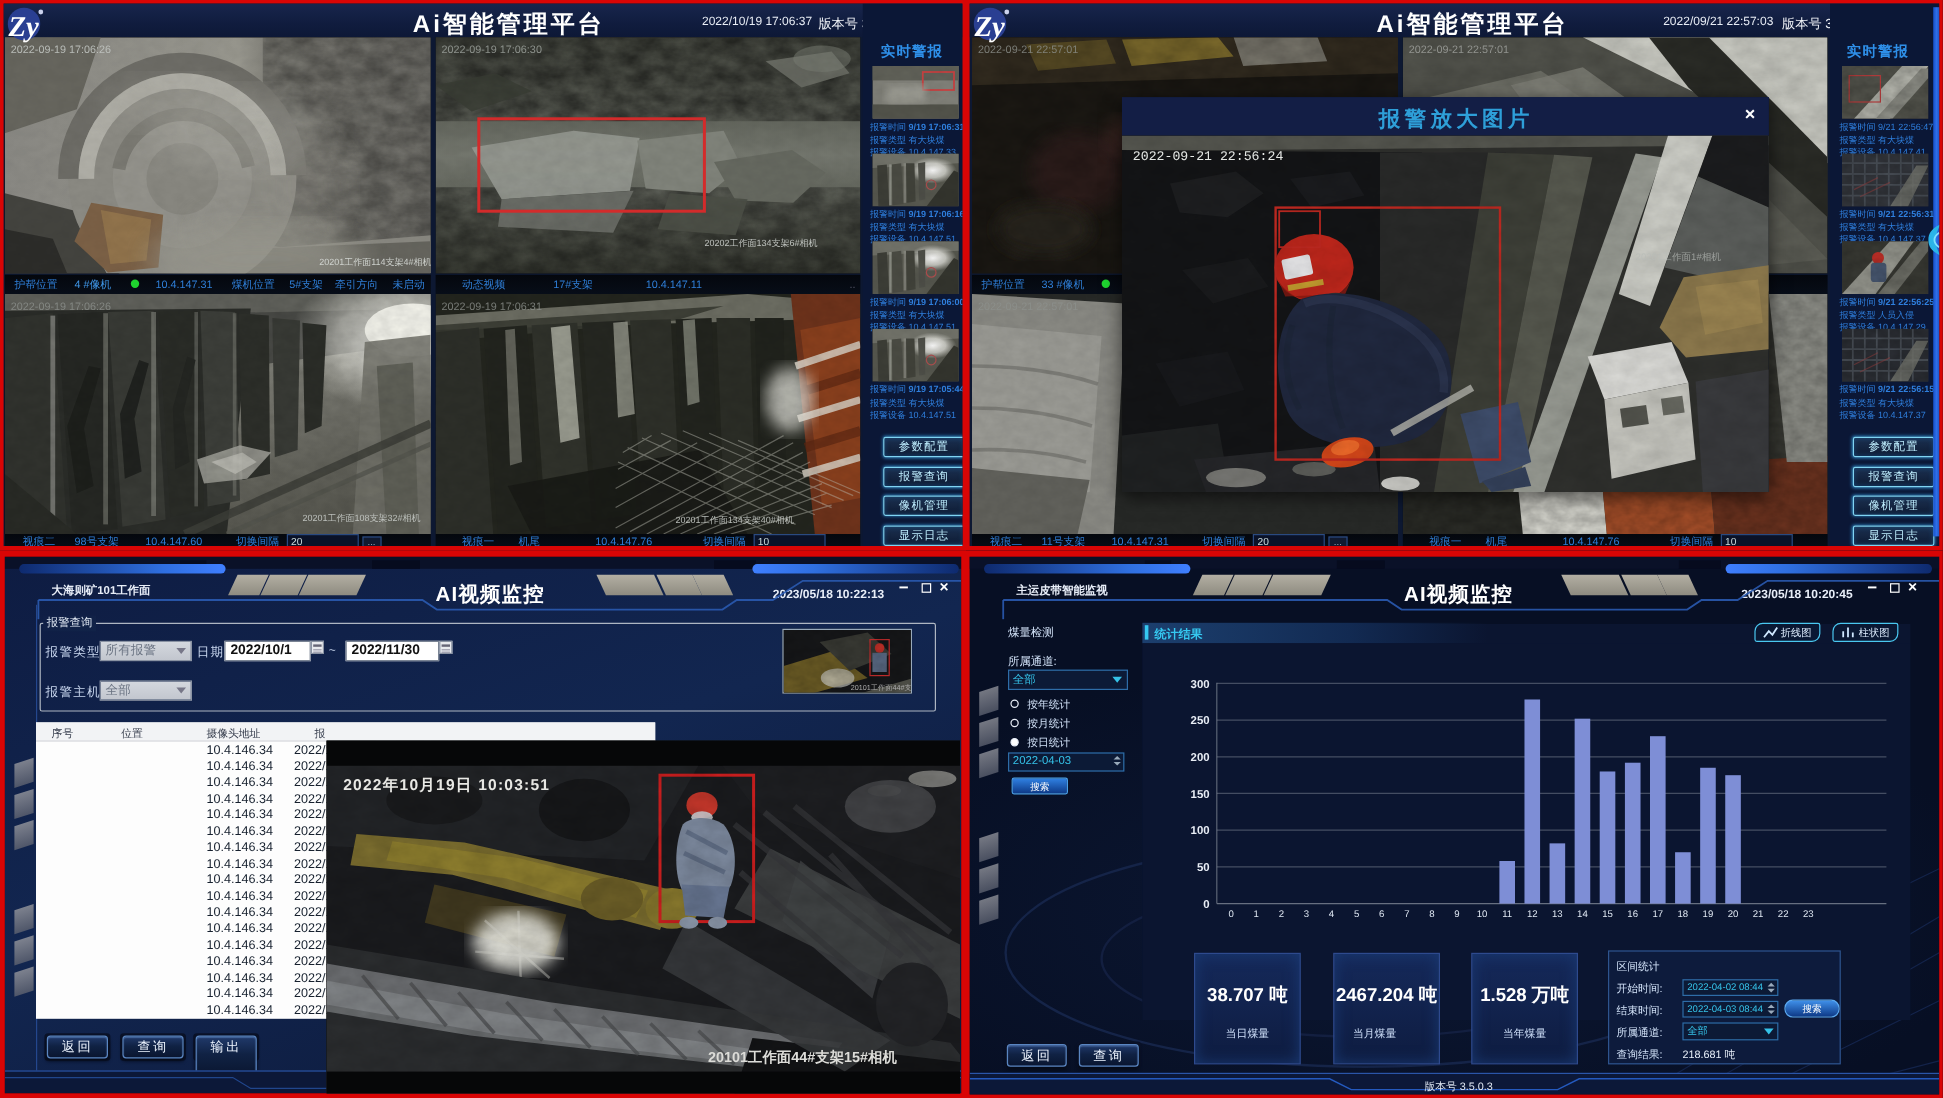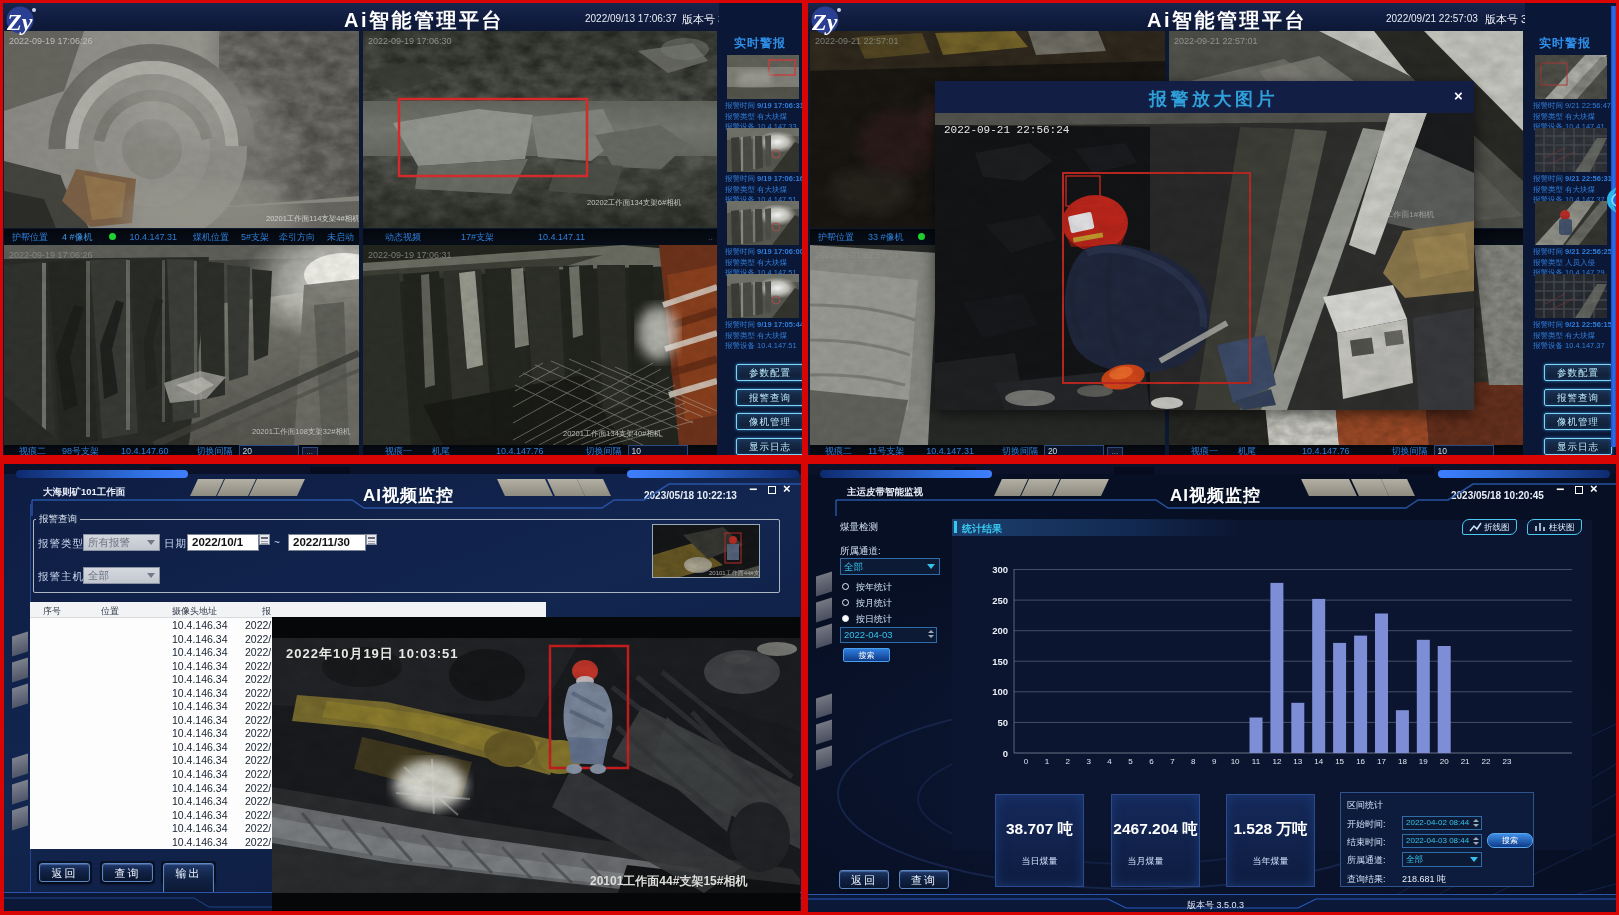--- a/index.html
+++ b/index.html
@@ -54,21 +54,21 @@
 </defs>
   </svg>
 <div class="q" style="left:0;top:0;width:805px;height:459px;background:#0d1832;border:3px solid #d90505;border-bottom:4px solid #d90505">
     <div class="tbar" style="height:28px"></div>
     <svg class="abs" style="left:0px;top:0px;z-index:5" width="52" height="34">
       <circle cx="17" cy="17" r="13.5" fill="#2a3f92"></circle>
       <text x="4" y="27" font-family="Liberation Serif" font-style="italic" font-size="24" fill="#fff" font-weight="bold">Zy</text>
       <circle cx="31" cy="7" r="2" fill="#dfe5ff" opacity="0.9"></circle>
     </svg>
     <div class="abs cjk" style="left:341px;top:4px;font-size:20px;font-weight:bold;color:#fff;letter-spacing:2.5px">Ai智能管理平台</div>
-    <div class="abs" style="left:582px;top:10px;font-size:10px;color:#e8edf5">2022/09/13 17:06:37</div>
+    <div class="abs" style="left:582px;top:10px;font-size:10px;color:#e8edf5">2022/10/19 17:06:37</div>
     <div class="abs cjk" style="left:679px;top:9px;font-size:11px;color:#f0f3f8">版本号 3.2.0.0</div>
     <div class="wbtn" style="left:753px;top:3px;font-size:15px">−</div>
     <div class="abs" style="left:772px;top:9px;width:9px;height:9px;border:1.5px solid #fff"></div>
     <div class="wbtn" style="left:787px;top:3px;font-size:14px">×</div>
     <div class="feed" style="left:1px;top:28px;width:355px;height:197px">
       <svg width="355" height="197">
 <defs>
           <linearGradient id="f1g" x1="0" y1="0" x2="1" y2="0">
             <stop offset="0" stop-color="#8b8a85"></stop>
             <stop offset="0.55" stop-color="#99988f"></stop>

